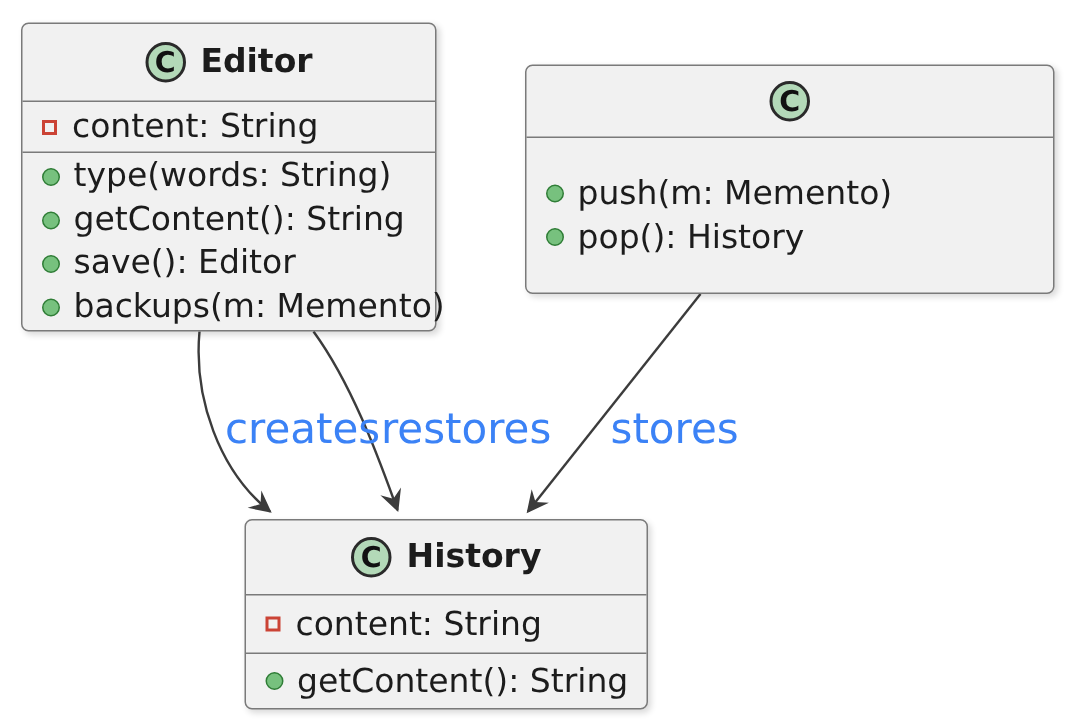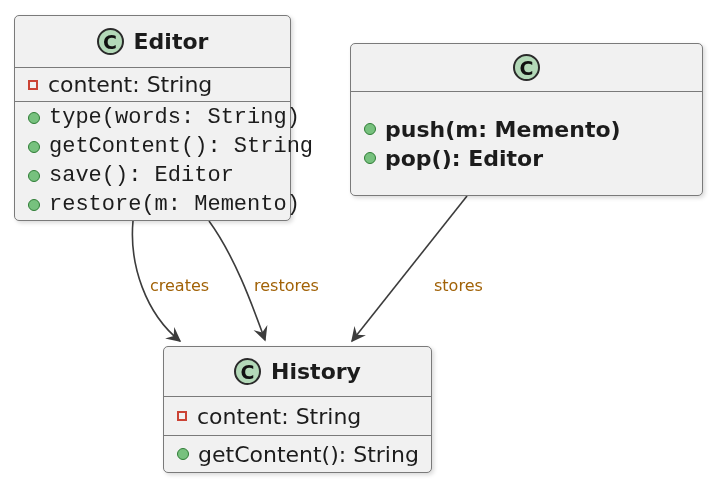--- a/index.html
+++ b/index.html
@@ -92,44 +92,44 @@
     height: 12px;
     border-radius: 50%;
     background: #77c17e;
     border: 1.5px solid #2f7d36;
     margin-right: 9px;
     box-sizing: border-box;
     flex: 0 0 auto;
   }
   .edge-label {
     position: absolute;
-    font-size: 16px;
+    font-size: 28px;
     line-height: 24px;
-    color: #a16207;
+    color: #3b82f6;
     white-space: nowrap;
   }
   
   #box-editor  { left: 14px;  top: 15px;  width: 277px; height: 206px; }
   #box-editor  .class-hdr { height: 52px; }
   #box-editor  .fields    { height: 34px; }
-  #box-editor  .methods   { flex: 1; font-family: Liberation Mono, monospace; }
+  #box-editor  .methods   { flex: 1; }
 
   #box-history { left: 350px; top: 43px;  width: 353px; height: 153px; }
   #box-history .class-hdr { height: 48px; }
   #box-history .fields    { height: 37px; }
-  #box-history .methods   { flex: 1; font-weight: bold; }
+  #box-history .methods   { flex: 1; }
 
   #box-memento { left: 163px; top: 346px; width: 269px; height: 127px; }
   #box-memento .class-hdr { height: 50px; }
   #box-memento .fields    { height: 39px; }
   #box-memento .methods   { flex: 1; }
 
   #lbl-creates  { left: 150px; top: 274px; }
   #lbl-restores { left: 254px; top: 274px; }
-  #lbl-stores   { left: 407px; top: 274px; margin-left: 27px; }
+  #lbl-stores   { left: 407px; top: 274px; }
 </style>
 </head>
 <body>
 
 <div class="canvas">
 
   <svg class="edges" viewBox="0 0 722 480">
     <defs>
       <marker id="arrowhead" viewBox="0 0 12 12" refX="10" refY="6" markerWidth="11" markerHeight="11" orient="auto-start-reverse">
         <path d="M1,1 L11,6 L1,11 L4.5,6 Z" fill="#3c3c3c"></path>
@@ -163,37 +163,37 @@
       <div class="member-row">
         <span class="micon"></span>
         <span>getContent(): String</span>
       </div>
       <div class="member-row">
         <span class="micon"></span>
         <span>save(): Editor</span>
       </div>
       <div class="member-row">
         <span class="micon"></span>
-        <span>restore(m: Memento)</span>
+        <span>backups(m: Memento)</span>
       </div>
     </div>
   </div>
 
   <div class="class-box" id="box-history">
     <div class="class-hdr">
       <span class="cicon">C</span>
     </div>
     <div class="sec methods">
       <div class="member-row">
         <span class="micon"></span>
         <span>push(m: Memento)</span>
       </div>
       <div class="member-row">
         <span class="micon"></span>
-        <span>pop(): Editor</span>
+        <span>pop(): History</span>
       </div>
     </div>
   </div>
 
   <div class="class-box" id="box-memento">
     <div class="class-hdr">
       <span class="cicon">C</span>
       <span class="class-title">History</span>
     </div>
     <div class="sec fields with-divider">

